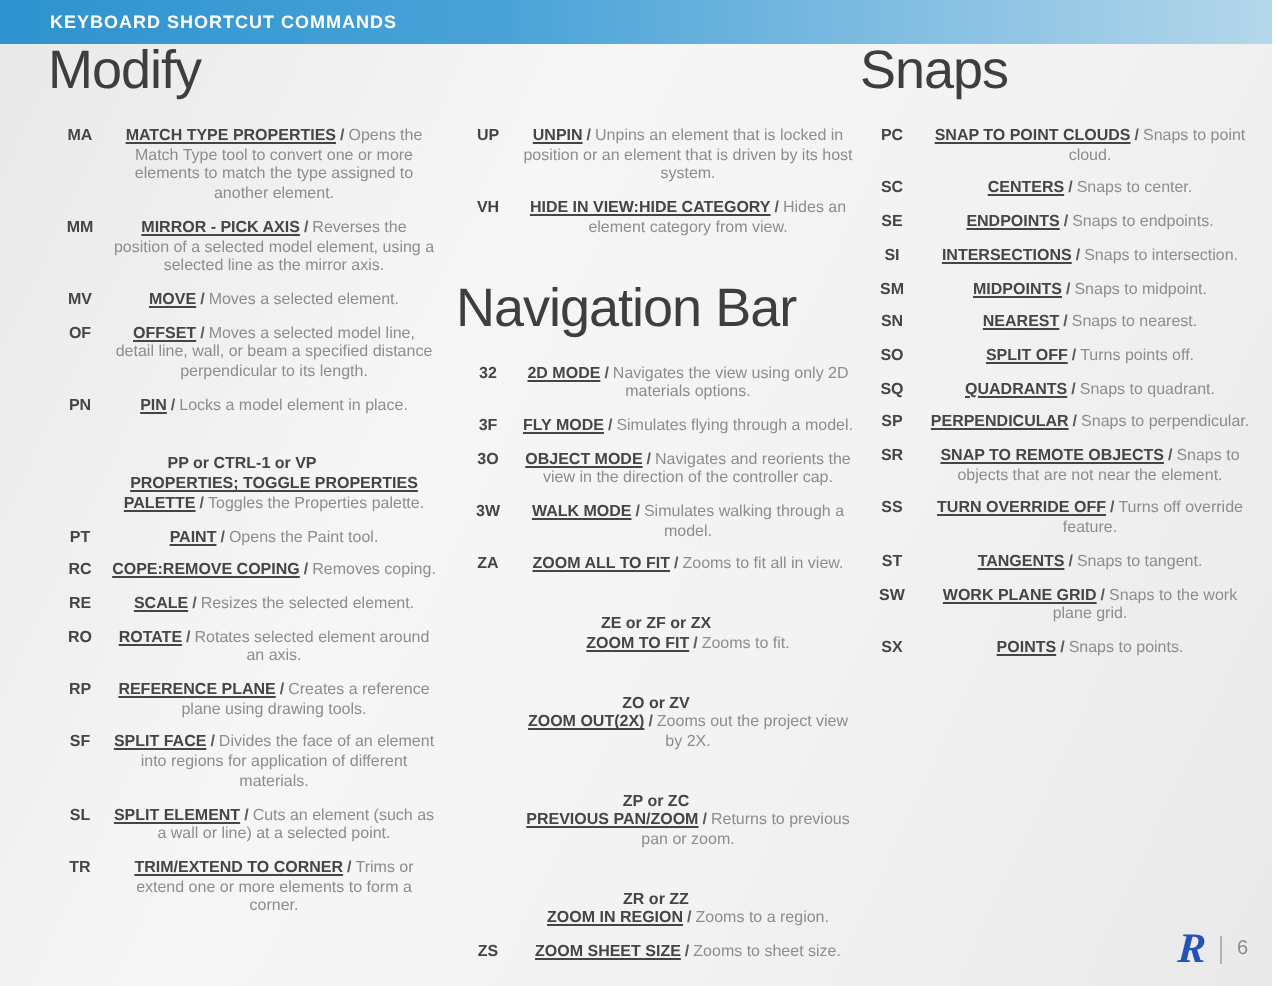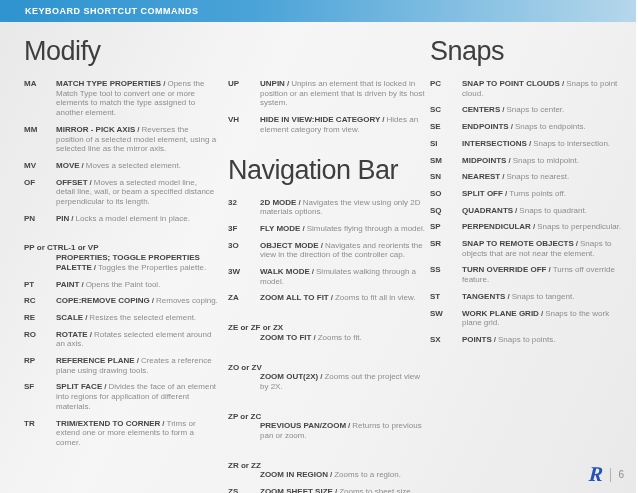--- a/index.html
+++ b/index.html
@@ -12,42 +12,42 @@
   }
   .header {
     position:absolute; top:0; left:0; right:0; height:22px;
     background: linear-gradient(to right, #2e93cf 0%, #4aa3d8 40%, #b5d7eb 100%);
     display:flex; align-items:center;
   }
   .header-title {
     color:#ffffff; font-size:9px; font-weight:bold;
     letter-spacing:0.5px; padding-left:25px;
   }
-  .col { position:absolute; top:36px; }
+  .col { position:absolute; top:20px; }
   .col1 { left:24px;  width:194px; }
   .col2 { left:228px; width:200px; }
   .col3 { left:430px; width:198px; }
   h2.section-heading {
     margin:0 0 13px 0;
     font-size:27px; line-height:30px;
     font-weight:normal; color:#3e3e3e;
     letter-spacing:-0.5px;
   }
   h2.section-heading.subsequent { margin-top:20px; }
   .heading-spacer { height:43px; }
-  .entry { display:flex; margin-bottom:7px; font-size:8px; line-height:9.7px; }
+  .entry { display:flex; margin-bottom:7px; font-size:8px; line-height:9.7px;text-align:center; }
   .entry.wide { display:block;margin-top:20px; }
   .key {
     flex:0 0 32px; width:32px;
     font-weight:bold; color:#454545;
   }
   .entry.wide .key { display:block; width:auto; }
   .desc { flex:1; color:#8d8d8d; }
   .entry.wide .desc { display:block; padding-left:32px; }
-  .cmd { font-weight:bold; color:#454545; }
+  .cmd { font-weight:bold; color:#454545;text-decoration:underline; }
   .sep { font-weight:bold; color:#5a5a5a; margin:0 2px; }
   .txt { color:#8d8d8d; }
   .footer {
     position:absolute; right:12px; bottom:8px;
     display:flex; align-items:center;
   }
   .logo {
     font-family:"Liberation Serif", serif;
     font-style:italic; font-weight:bold;
     font-size:21px; line-height:21px;
@@ -113,20 +113,24 @@
       </div>
       <div class="entry">
         <span class="key">RP</span>
         <span class="desc"><span class="cmd">REFERENCE PLANE</span><span class="sep">/</span><span class="txt">Creates a reference plane using drawing tools.</span></span>
       </div>
       <div class="entry">
         <span class="key">SF</span>
         <span class="desc"><span class="cmd">SPLIT FACE</span><span class="sep">/</span><span class="txt">Divides the face of an element into regions for application of different materials.</span></span>
       </div>
       <div class="entry">
+        <span class="key">SL</span>
+        <span class="desc"><span class="cmd">SPLIT ELEMENT</span><span class="sep">/</span><span class="txt">Cuts an element (such as a wall or line) at a selected point.</span></span>
+      </div>
+      <div class="entry">
         <span class="key">TR</span>
         <span class="desc"><span class="cmd">TRIM/EXTEND TO CORNER</span><span class="sep">/</span><span class="txt">Trims or extend one or more elements to form a corner.</span></span>
       </div>
     </div>
   <div class="col col2">
       <div class="heading-spacer"></div>
       <div class="entry">
         <span class="key">UP</span>
         <span class="desc"><span class="cmd">UNPIN</span><span class="sep">/</span><span class="txt">Unpins an element that is locked in position or an element that is driven by its host system.</span></span>
       </div>

